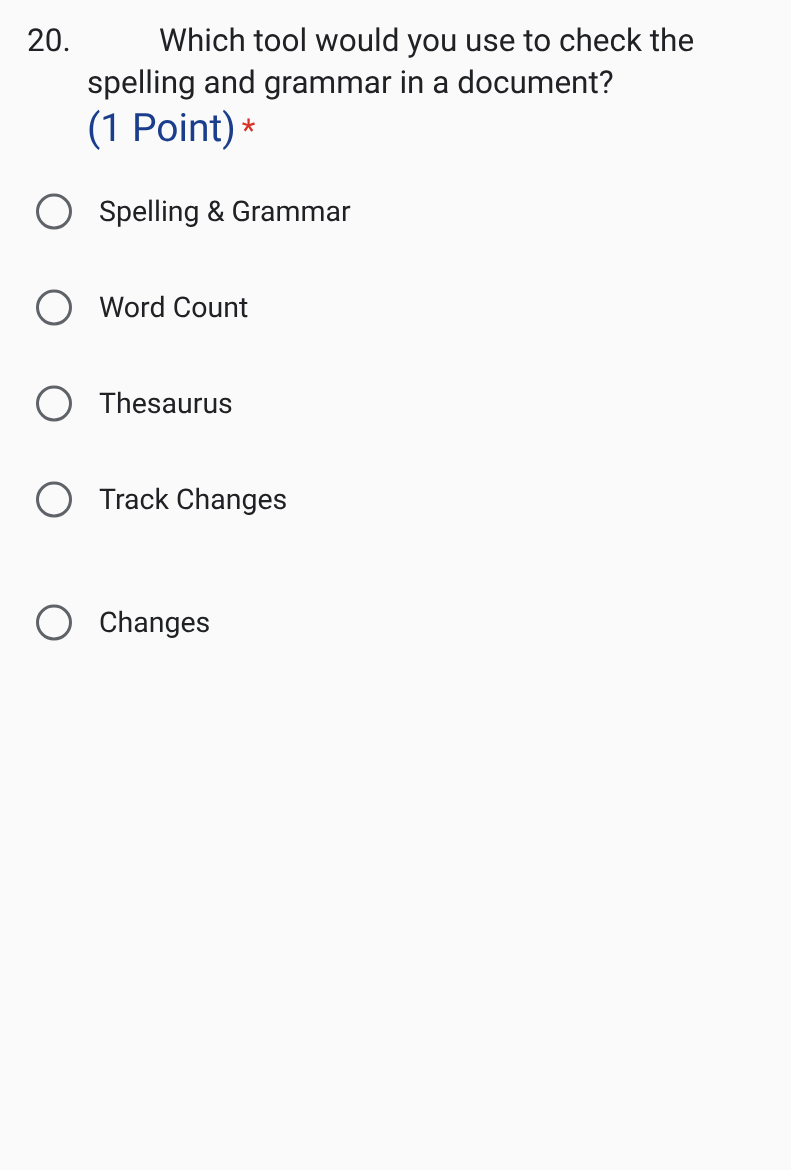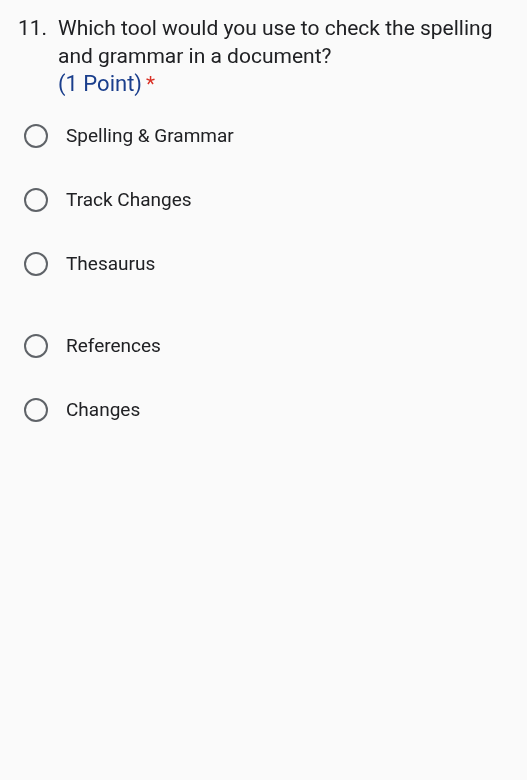--- a/index.html
+++ b/index.html
@@ -32,24 +32,25 @@
       min-width: 32px;
       flex-shrink: 0;
     }
     .question-text-wrap {
       flex: 1;
     }
     .question-text {
       font-size: 21px;
       line-height: 1.35;
       color: #202124;
+      margin-left: 48px;
     }
     .points {
       color: #1a3e8c;
-      font-size: 22px;
+      font-size: 26px;
     }
     .required {
       color: #d93025;
       font-size: 21px;
     }
     .options {
       margin-left: 0;
     }
     .option-row {
       display: flex;
@@ -73,48 +74,48 @@
     .option-label {
       font-size: 19px;
       color: #202124;
     }
   </style>
 </head>
 <body>
 
 <div class="question-block">
   <div class="question-header">
-    <span class="question-number">11.</span>
+    <span class="question-number">20.</span>
     <div class="question-text-wrap">
       <span class="question-text">Which tool would you use to check the spelling and grammar in a document?</span>
       <br>
       <span class="points">(1 Point)</span>
       <span class="required">*</span>
     </div>
   </div>
   <div class="options">
     <div class="option-row">
       <span class="radio"></span>
       <span class="option-label">Spelling &amp; Grammar</span>
     </div>
     <div class="option-row">
       <span class="radio"></span>
-      <span class="option-label">Track Changes</span>
+      <span class="option-label">Word Count</span>
     </div>
     <div class="option-row">
       <span class="radio"></span>
       <span class="option-label">Thesaurus</span>
+    </div>
+    <div class="option-row">
+      <span class="radio"></span>
+      <span class="option-label">Track Changes</span>
     </div>
   </div>
 </div>
 
 <div class="question-block">
   <div class="options">
     <div class="option-row">
       <span class="radio"></span>
-      <span class="option-label">References</span>
-    </div>
-    <div class="option-row">
-      <span class="radio"></span>
       <span class="option-label">Changes</span>
     </div>
   </div>
 </div>
 
 </body></html>

